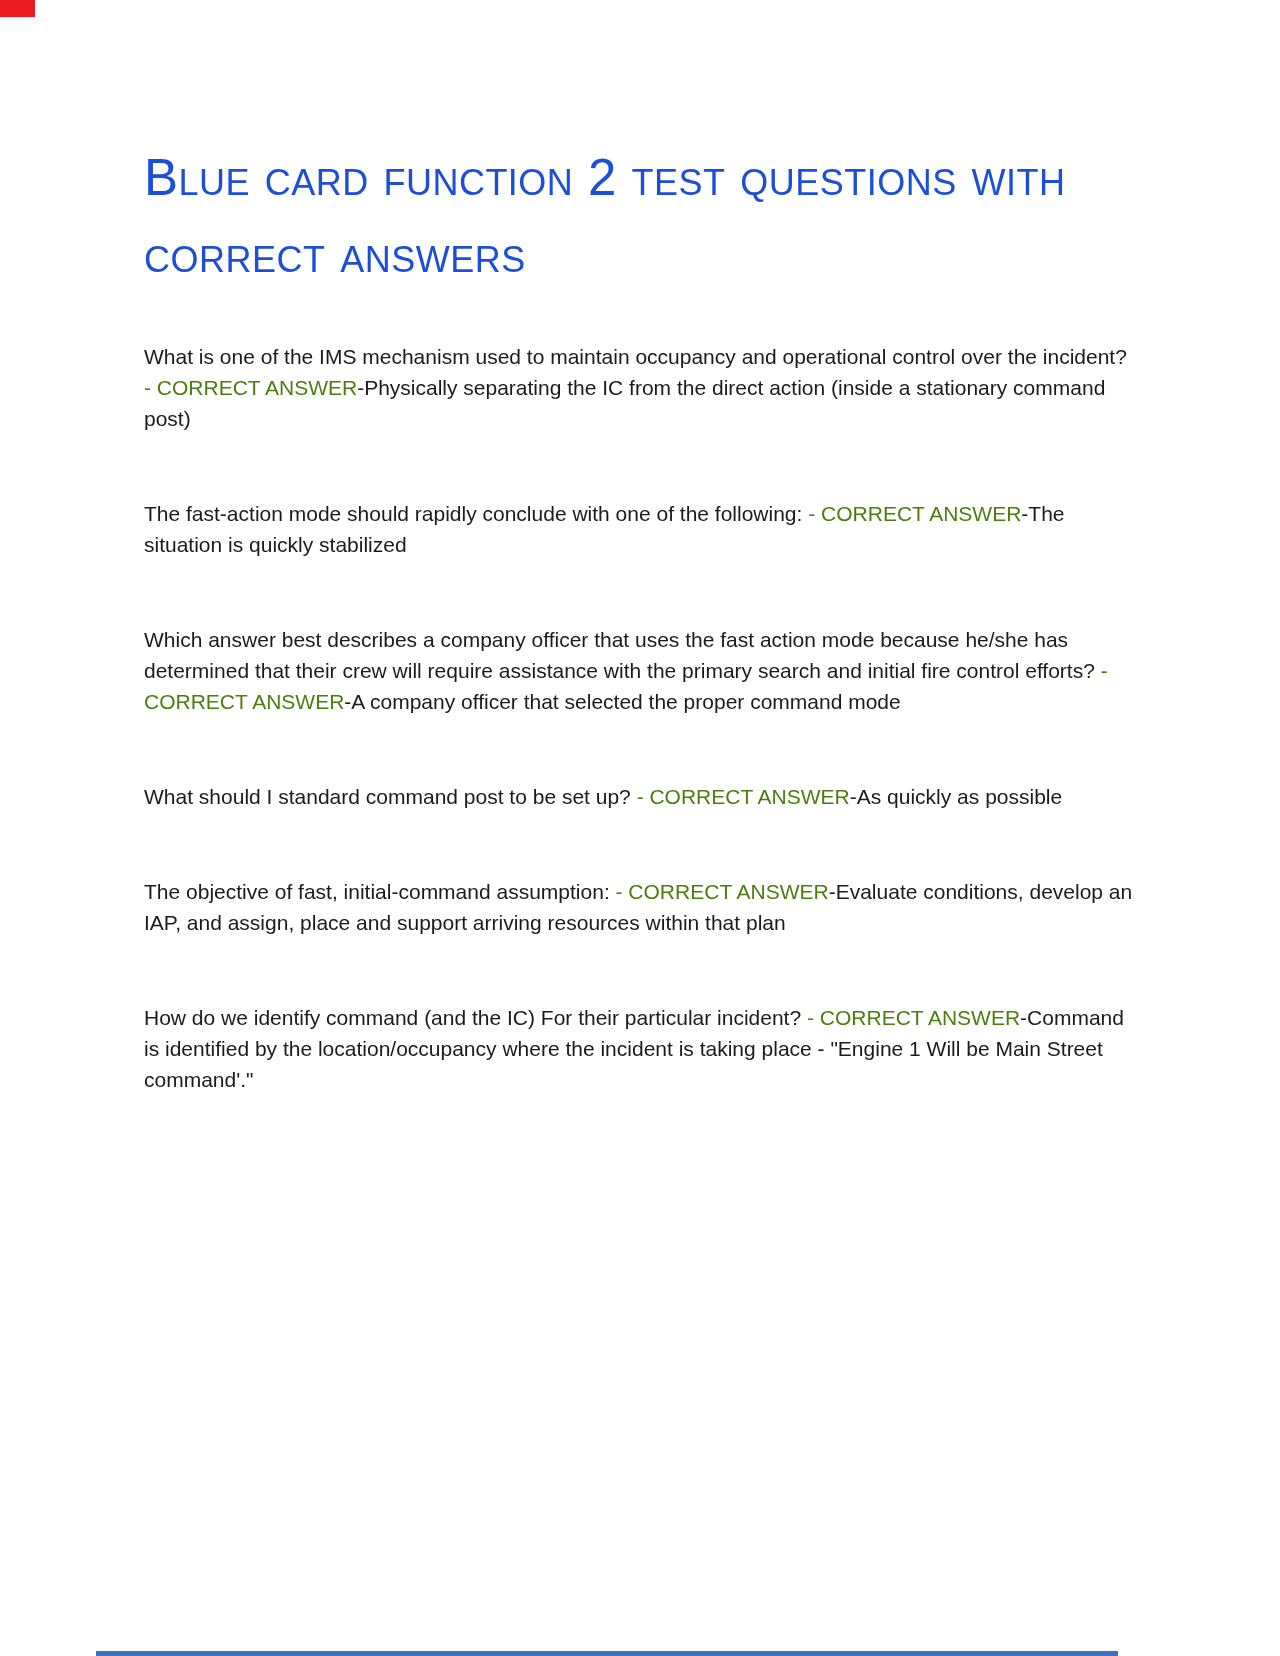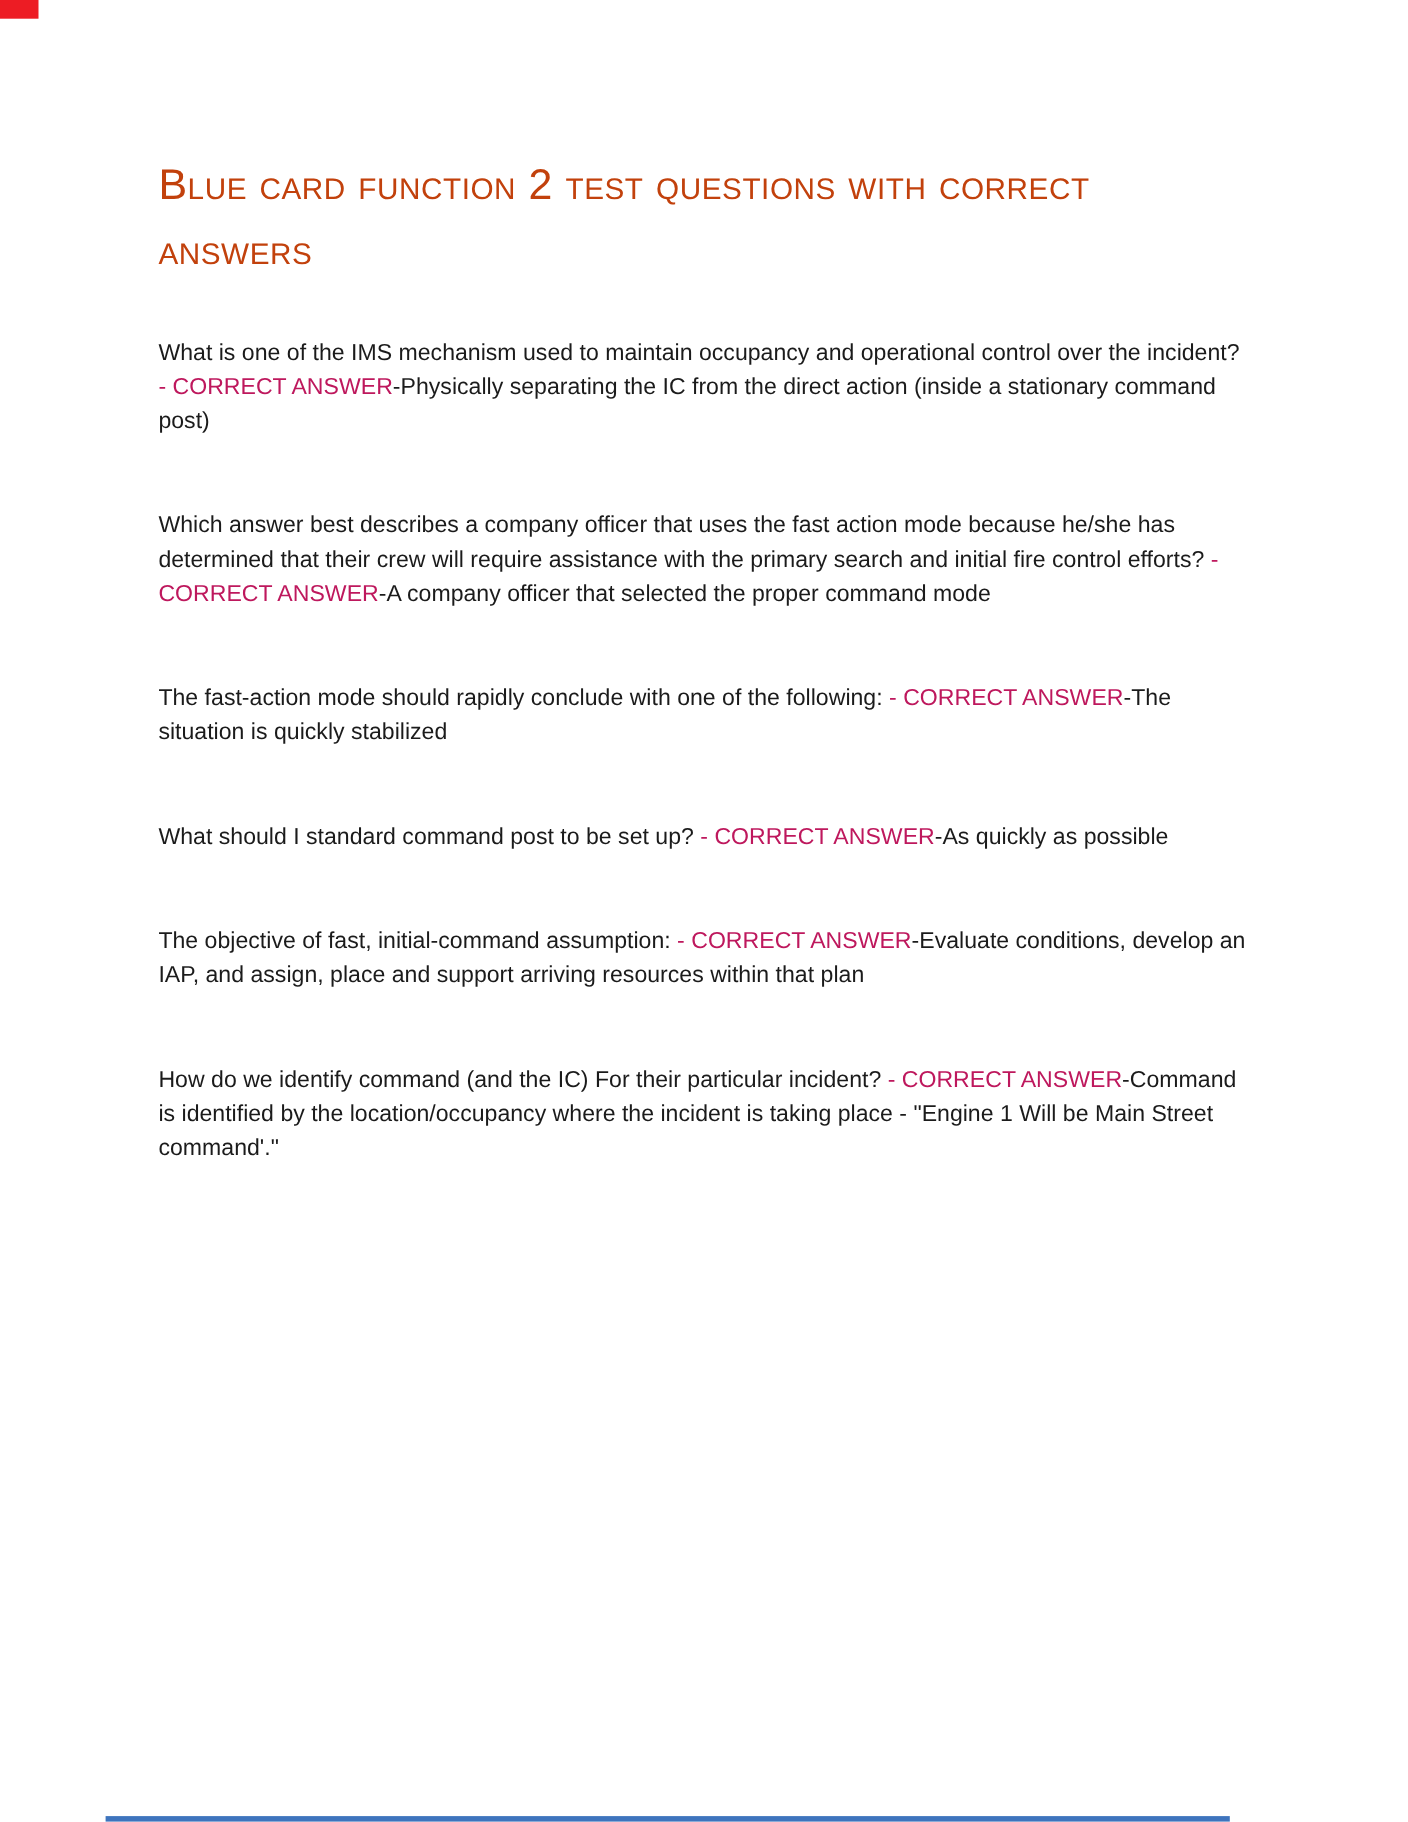--- a/index.html
+++ b/index.html
@@ -16,35 +16,35 @@
     color: #1b1b1b;
   }
   .page {
     position: absolute;
     left: 144px;
     top: 140px;
     width: 995px;
   }
   .doc-title {
     font-variant: small-caps;
-    font-size: 39px;
+    font-size: 51px;
     line-height: 1.5;
     font-weight: 400;
-    color: #c2410c;
+    color: #1d4ed8;
     letter-spacing: 0.5px;
     margin: 0 0 48px 0;
   }
   .qa {
     font-size: 21px;
     line-height: 31px;
     margin: 0 0 64px 0;
     color: #1b1b1b;
   }
   .qa .marker {
-    color: #be185d;
+    color: #4d7c0f;
   }
   .corner-marker {
     position: absolute;
     left: 0;
     top: 0;
     width: 35px;
     height: 17px;
     background: #ed1c24;
   }
   .bottom-bar {
@@ -61,23 +61,23 @@
 
 <div class="corner-marker"></div>
 
 <div class="page">
 
   <h1 class="doc-title">Blue card function 2 test questions with correct answers</h1>
 
   <p class="qa"><span>What is one of the IMS mechanism used to maintain occupancy and operational control over the incident? </span><span class="marker">- CORRECT ANSWER</span><span>-Physically separating the IC from the direct action (inside a stationary command post)</span></p>
 
 
+  <p class="qa"><span>The fast-action mode should rapidly conclude with one of the following: </span><span class="marker">- CORRECT ANSWER</span><span>-The situation is quickly stabilized</span></p>
+
   <p class="qa"><span>Which answer best describes a company officer that uses the fast action mode because he/she has determined that their crew will require assistance with the primary search and initial fire control efforts? </span><span class="marker">- CORRECT ANSWER</span><span>-A company officer that selected the proper command mode</span></p>
-
-  <p class="qa"><span>The fast-action mode should rapidly conclude with one of the following: </span><span class="marker">- CORRECT ANSWER</span><span>-The situation is quickly stabilized</span></p>
 
   <p class="qa"><span>What should I standard command post to be set up? </span><span class="marker">- CORRECT ANSWER</span><span>-As quickly as possible</span></p>
 
 
   <p class="qa"><span>The objective of fast, initial-command assumption: </span><span class="marker">- CORRECT ANSWER</span><span>-Evaluate conditions, develop an IAP, and assign, place and support arriving resources within that plan</span></p>
 
 
   <p class="qa"><span>How do we identify command (and the IC) For their particular incident? </span><span class="marker">- CORRECT ANSWER</span><span>-Command is identified by the location/occupancy where the incident is taking place - "Engine 1 Will be Main Street command'."</span></p>
 
 </div>

